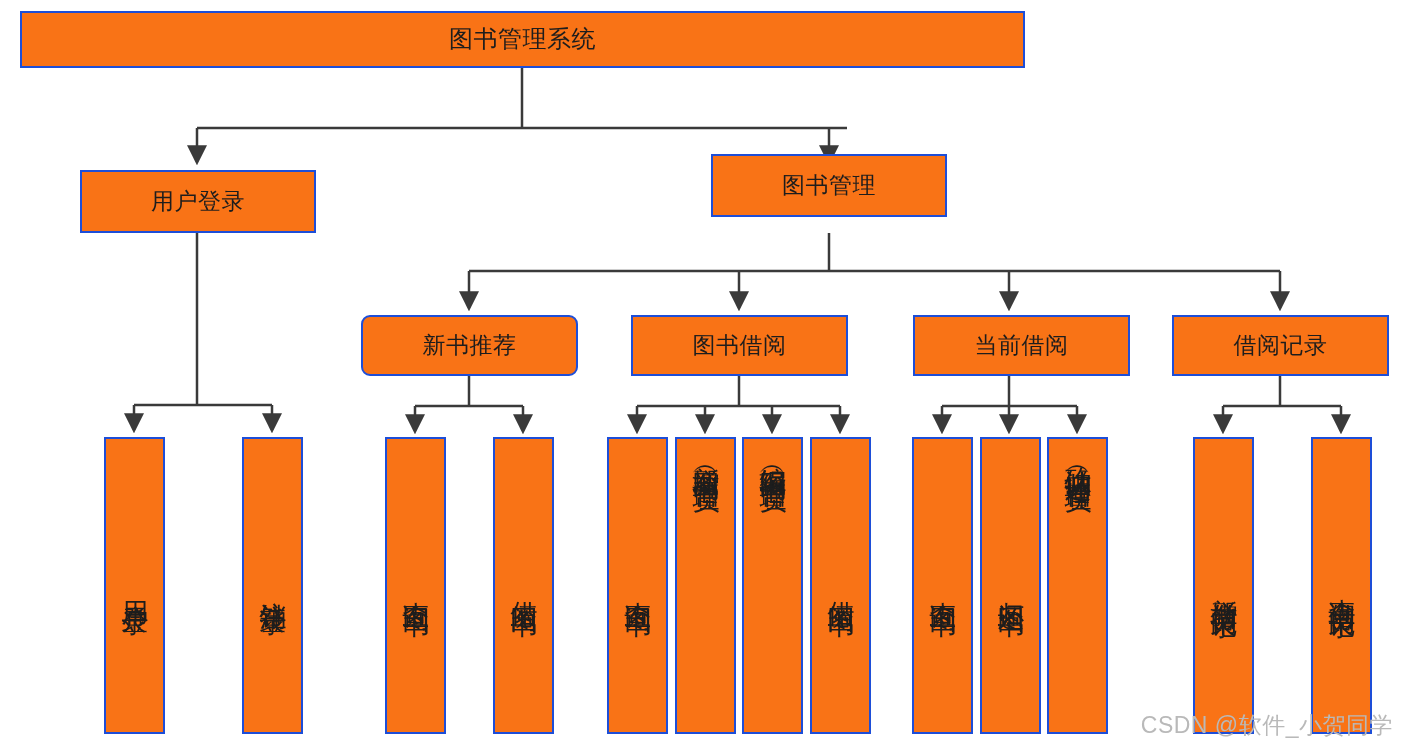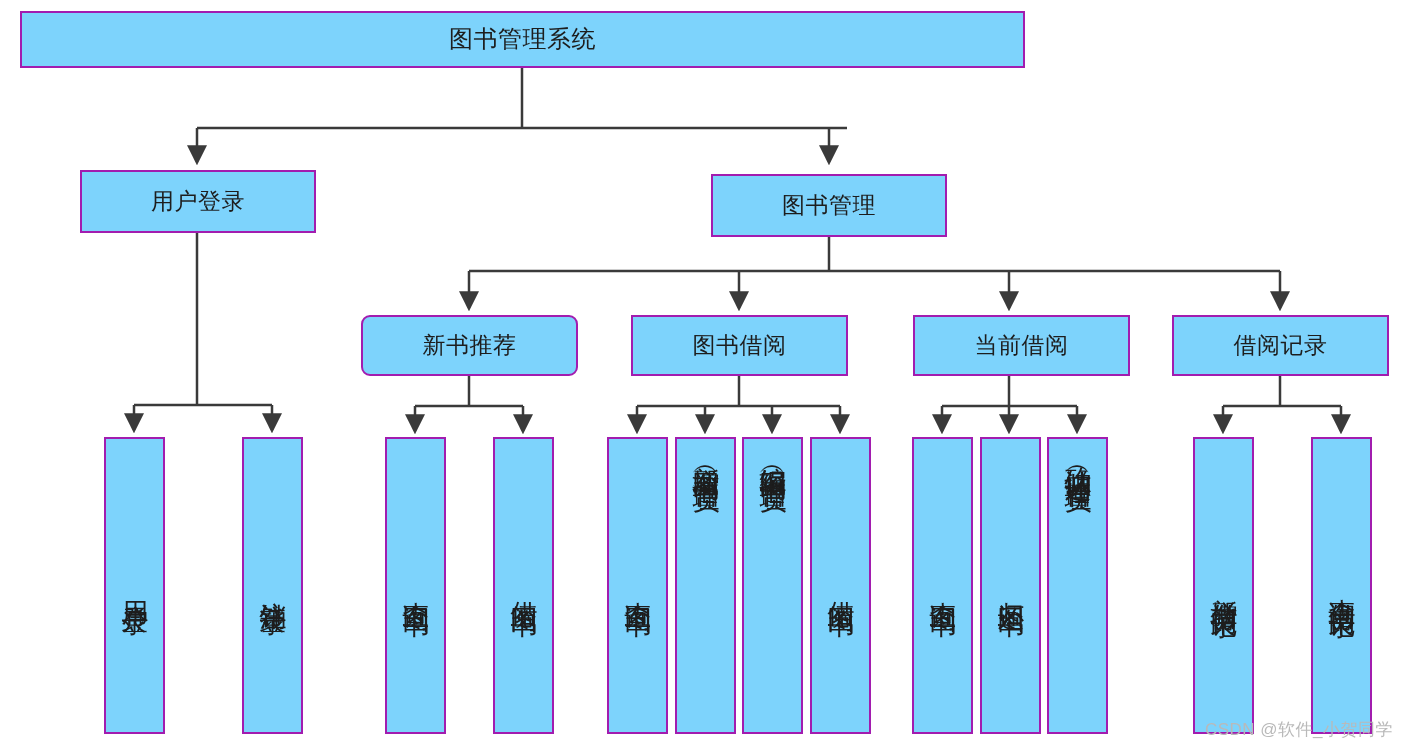--- a/index.html
+++ b/index.html
@@ -18,22 +18,22 @@
   svg#edges{
     position:absolute;
     left:0;top:0;
     width:1405px;
     height:747px;
     pointer-events:none;
   }
   .node{
     position:absolute;
     box-sizing:border-box;
-    background:#7dd3fc;
-    border:2px solid #a21caf;
+    background:#f97316;
+    border:2px solid #1d4ed8;
     display:flex;
     align-items:center;
     justify-content:center;
     text-align:center;
     color:#1d1d1d;
     z-index:2;
   }
   .node .lbl{
     display:block;
     line-height:1.18;
@@ -59,21 +59,21 @@
     margin:0 auto;
   }
   .node.vert.center{
     align-items:center;
     padding-top:0;
   }
   .watermark{
     position:absolute;
     right:12px;
     bottom:6px;
-    font-size:17px;
+    font-size:23px;
     color:#b9b9b9;
     letter-spacing:0.5px;
     z-index:5;
     white-space:nowrap;
     user-select:none;
   }
 </style>
 </head>
 <body>
 
@@ -129,21 +129,21 @@
     </g>
   </svg>
 
   <div class="node horiz root" style="left:20px;top:11px;width:1005px;height:57px;">
     <span class="lbl">图书管理系统</span>
   </div>
 
   <div class="node horiz" style="left:80px;top:170px;width:236px;height:63px;">
     <span class="lbl">用户登录</span>
   </div>
-  <div class="node horiz" style="left:711px;top:174px;width:236px;height:63px;">
+  <div class="node horiz" style="left:711px;top:154px;width:236px;height:63px;">
     <span class="lbl">图书管理</span>
   </div>
 
   <div class="node horiz" style="left:361px;top:315px;width:217px;height:61px;border-radius:9px;">
     <span class="lbl">新书推荐</span>
   </div>
   <div class="node horiz" style="left:631px;top:315px;width:217px;height:61px;">
     <span class="lbl">图书借阅</span>
   </div>
   <div class="node horiz" style="left:901px;top:315px;width:217px;height:61px;margin-left:12px;">

